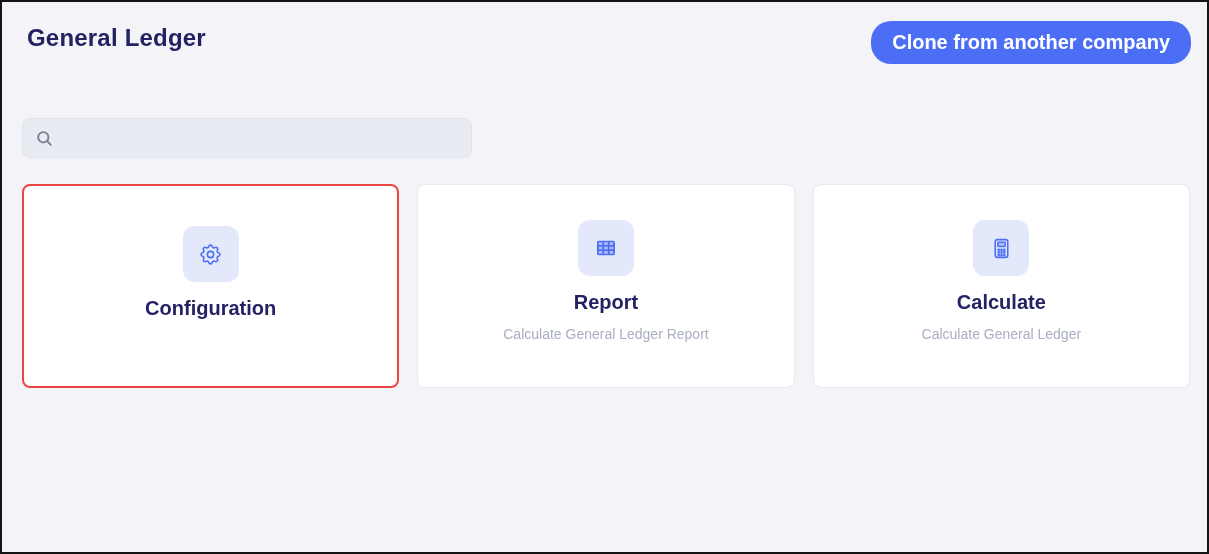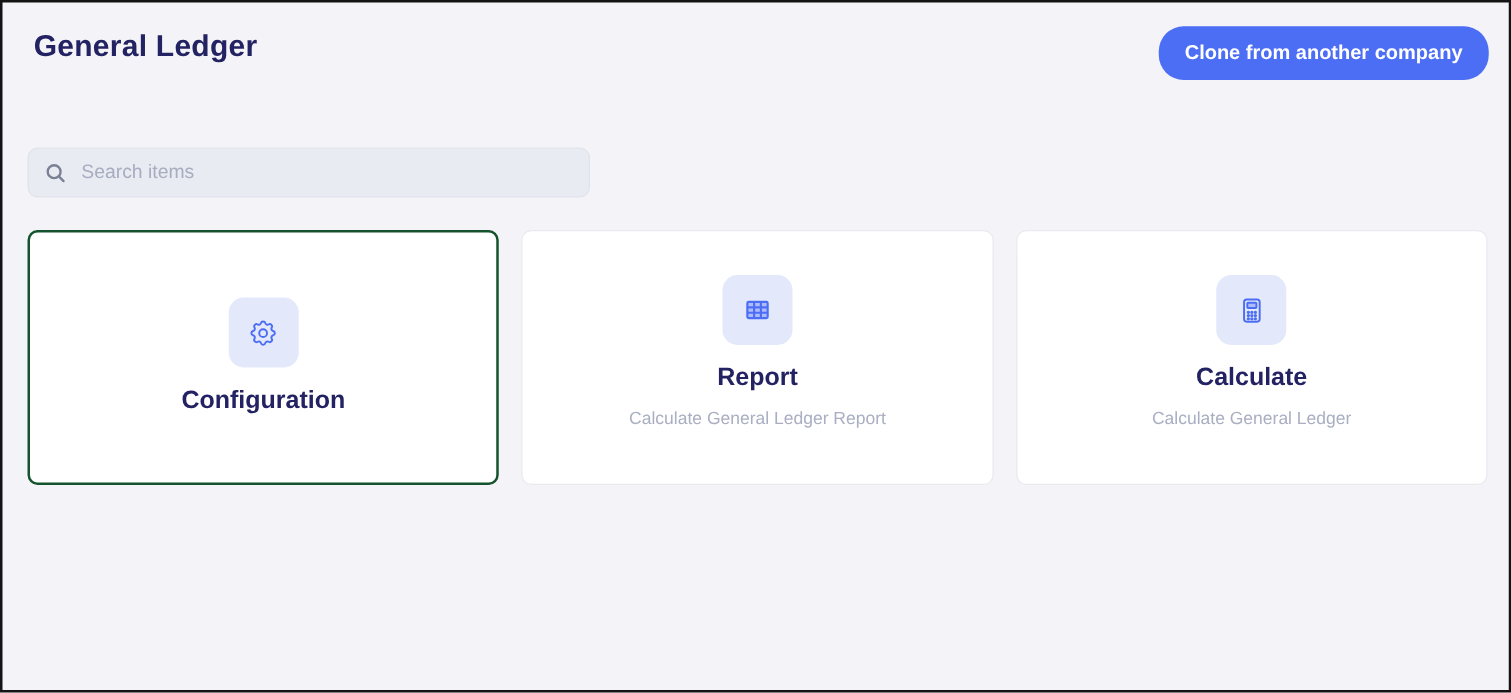--- a/index.html
+++ b/index.html
@@ -25,21 +25,21 @@
     margin: 3px 0 0 0;
     font-size: 24px;
     font-weight: 700;
     color: #232262;
     letter-spacing: 0.2px;
   }
   .clone-btn {
     background: #4c6ef5;
     color: #ffffff;
     font-family: "Liberation Sans", sans-serif;
-    font-size: 16px;
+    font-size: 20px;
     font-weight: 700;
     border: none;
     border-radius: 20px;
     height: 43px;
     padding: 0 21px;
     cursor: pointer;
   }
 
   
   .search-wrap {
@@ -79,22 +79,22 @@
     border-radius: 8px;
     height: 204px;
     display: flex;
     flex-direction: column;
     align-items: center;
     text-align: center;
     padding-top: 35px;
     cursor: pointer;
   }
   .card.selected {
-    border: 2px solid #14532d;
-    padding-top: 52px;
+    border: 2px solid #ef4444;
+    padding-top: 40px;
   }
   .icon-box {
     width: 56px;
     height: 56px;
     border-radius: 12px;
     background: #e3e8fb;
     display: flex;
     align-items: center;
     justify-content: center;
   }
@@ -118,21 +118,20 @@
   <button class="clone-btn">Clone from another company</button>
 </div>
 
 <div class="search-wrap">
   <span class="search-icon">
     <svg width="19" height="19" viewBox="0 0 24 24" fill="none" stroke="#7a8194" stroke-width="2.4" stroke-linecap="round">
       <circle cx="10.5" cy="10.5" r="6.5"></circle>
       <line x1="15.5" y1="15.5" x2="20" y2="20"></line>
     </svg>
   </span>
-  <input class="search-input" type="text" placeholder="Search items" style="">
 </div>
 
 <div class="cards">
 
   <div class="card selected">
     <div class="icon-box">
       <svg width="25" height="25" viewBox="0 0 24 24" fill="none" stroke="#4c6ef5" stroke-width="1.5" stroke-linecap="round" stroke-linejoin="round">
         <path d="M10.325 4.317c.426-1.756 2.924-1.756 3.35 0a1.724 1.724 0 0 0 2.573 1.066c1.543-.94 3.31.826 2.37 2.37a1.724 1.724 0 0 0 1.065 2.572c1.756.426 1.756 2.924 0 3.35a1.724 1.724 0 0 0-1.066 2.573c.94 1.543-.826 3.31-2.37 2.37a1.724 1.724 0 0 0-2.572 1.065c-.426 1.756-2.924 1.756-3.35 0a1.724 1.724 0 0 0-2.573-1.066c-1.543.94-3.31-.826-2.37-2.37a1.724 1.724 0 0 0-1.065-2.572c-1.756-.426-1.756-2.924 0-3.35a1.724 1.724 0 0 0 1.066-2.573c-.94-1.543.826-3.31 2.37-2.37c1 .608 2.296.07 2.572-1.065z"></path>
         <circle cx="12" cy="12" r="3"></circle>
       </svg>

